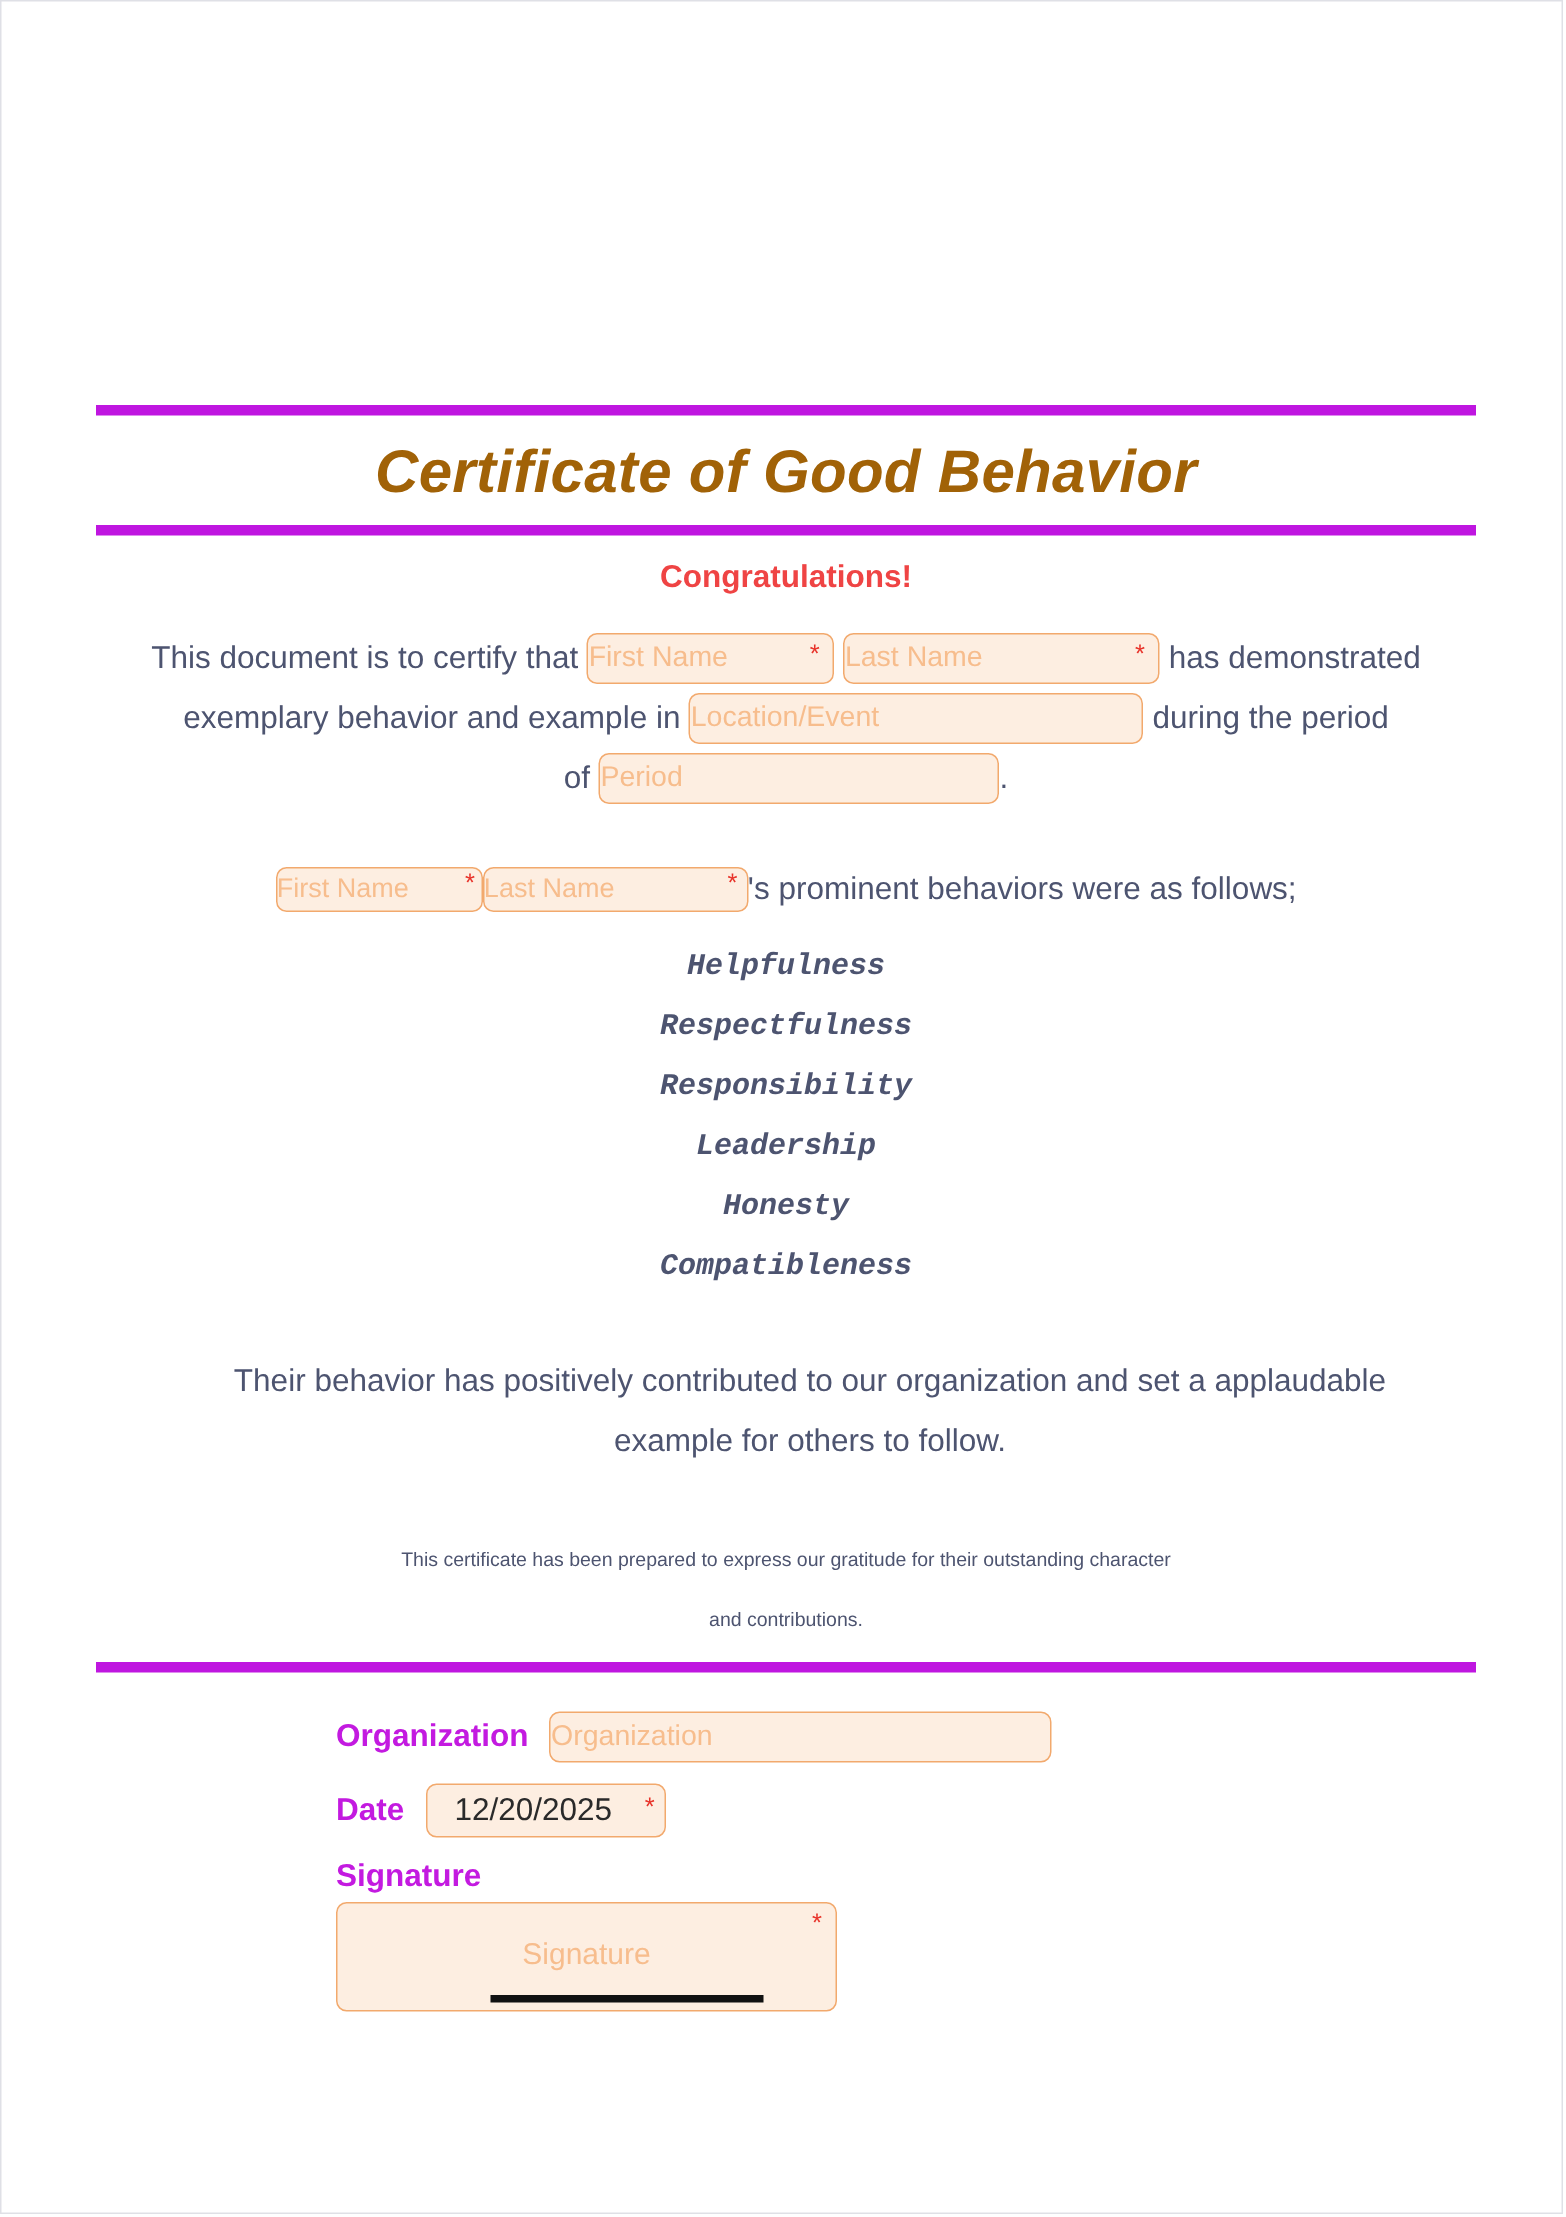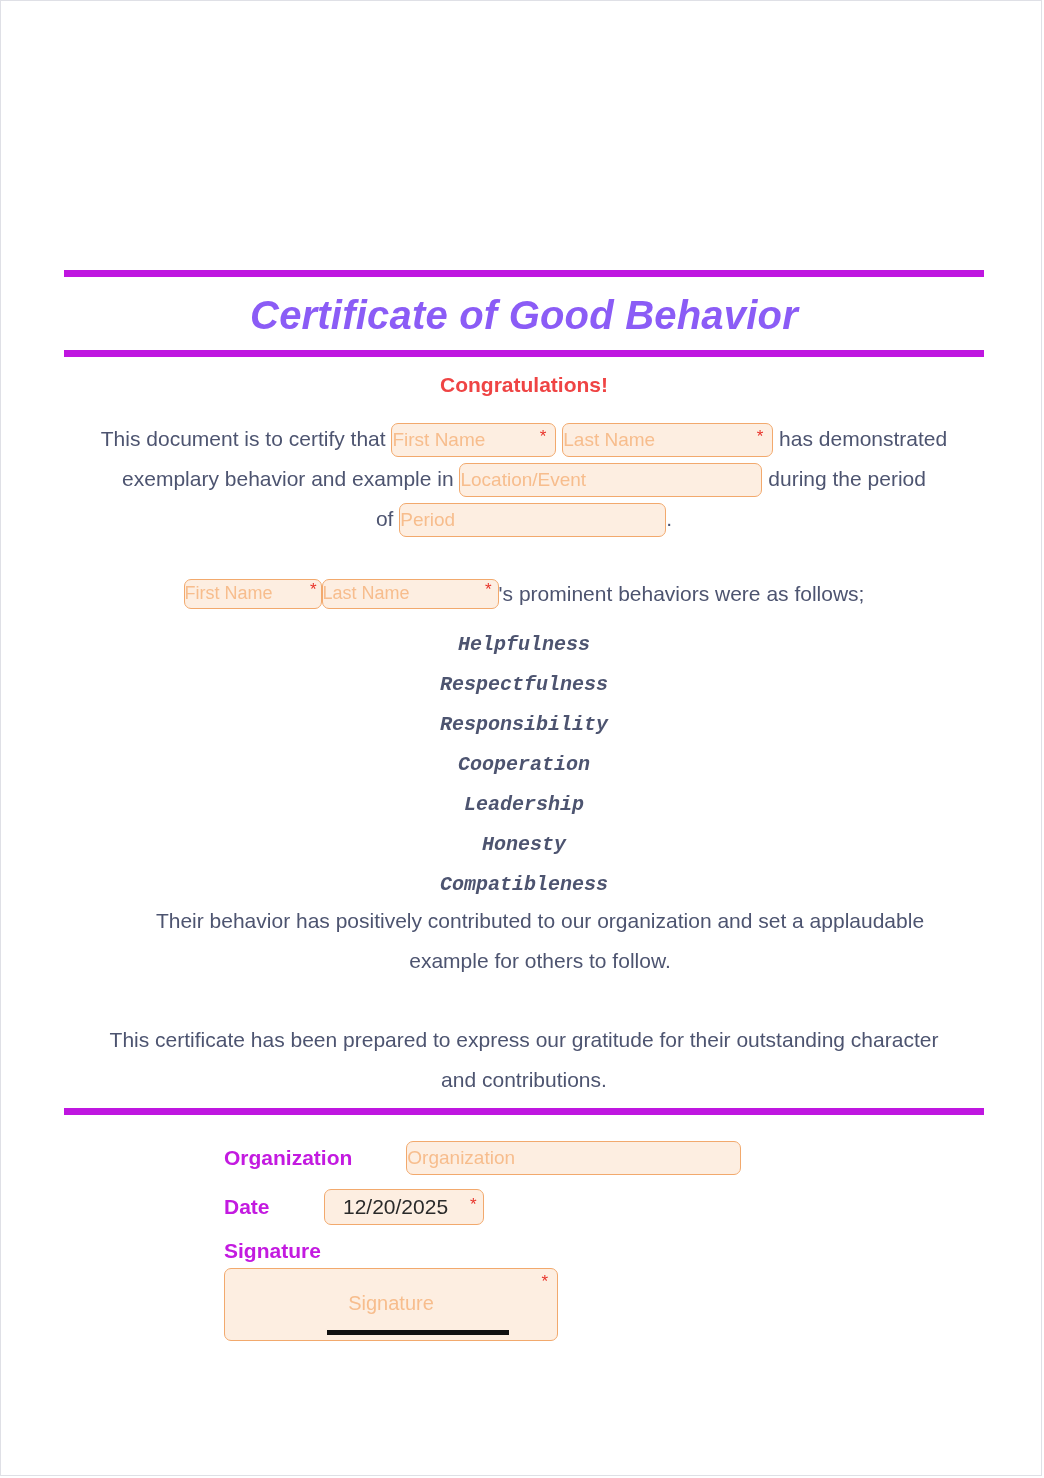--- a/index.html
+++ b/index.html
@@ -52,21 +52,21 @@
   }
   .cert-title {
     position: absolute;
     left: 0;
     top: 288px;
     width: 920px;
     text-align: center;
     font-size: 40px;
     font-weight: bold;
     font-style: italic;
-    color: #8b5cf6;
+    color: #a16207;
     letter-spacing: 0.2px;
     line-height: 52px;
   }
 
   .congrats {
     position: absolute;
     left: 0;
     top: 372px;
     width: 920px;
     text-align: center;
@@ -167,21 +167,21 @@
     font-size: 21px;
     color: #4d5470;
     line-height: 40px;
   }
   .closing2 {
     position: absolute;
     left: 0;
     top: 1019px;
     width: 920px;
     text-align: center;
-    font-size: 21px;
+    font-size: 13px;
     color: #4d5470;
     line-height: 40px;
   }
 
   
   .ftr-rule {
     position: absolute;
     left: 0;
     top: 1107px;
     width: 920px;
@@ -192,21 +192,20 @@
   .footer {
     position: absolute;
     left: 160px;
     top: 1140px;
     width: 760px;
   }
   .frow {
     display: flex;
     align-items: center;
     margin-bottom: 14px;
-    gap: 40px;
   }
   .flabel {
     font-size: 21px;
     font-weight: bold;
     color: #c31ae0;
     margin-right: 14px;
     white-space: nowrap;
   }
   .f-org {
     width: 335px;
@@ -277,21 +276,20 @@
     </div>
 
     <div class="namerow">
       <span class="field f-first-2"><span class="ph">First Name</span><span class="req">*</span></span><span class="field f-last-2"><span class="ph">Last Name</span><span class="req">*</span></span><span class="after">'s prominent behaviors were as follows;</span>
     </div>
 
     <div class="behaviors">
       <div class="behavior">Helpfulness</div>
       <div class="behavior">Respectfulness</div>
       <div class="behavior">Responsibility</div>
-      <div class="behavior">Cooperation</div>
       <div class="behavior">Leadership</div>
       <div class="behavior">Honesty</div>
       <div class="behavior">Compatibleness</div>
     </div>
 
     <div class="closing1">
       <span>Their behavior has positively contributed to our organization and set a applaudable</span><br>
       <span>example for others to follow.</span>
     </div>
 

